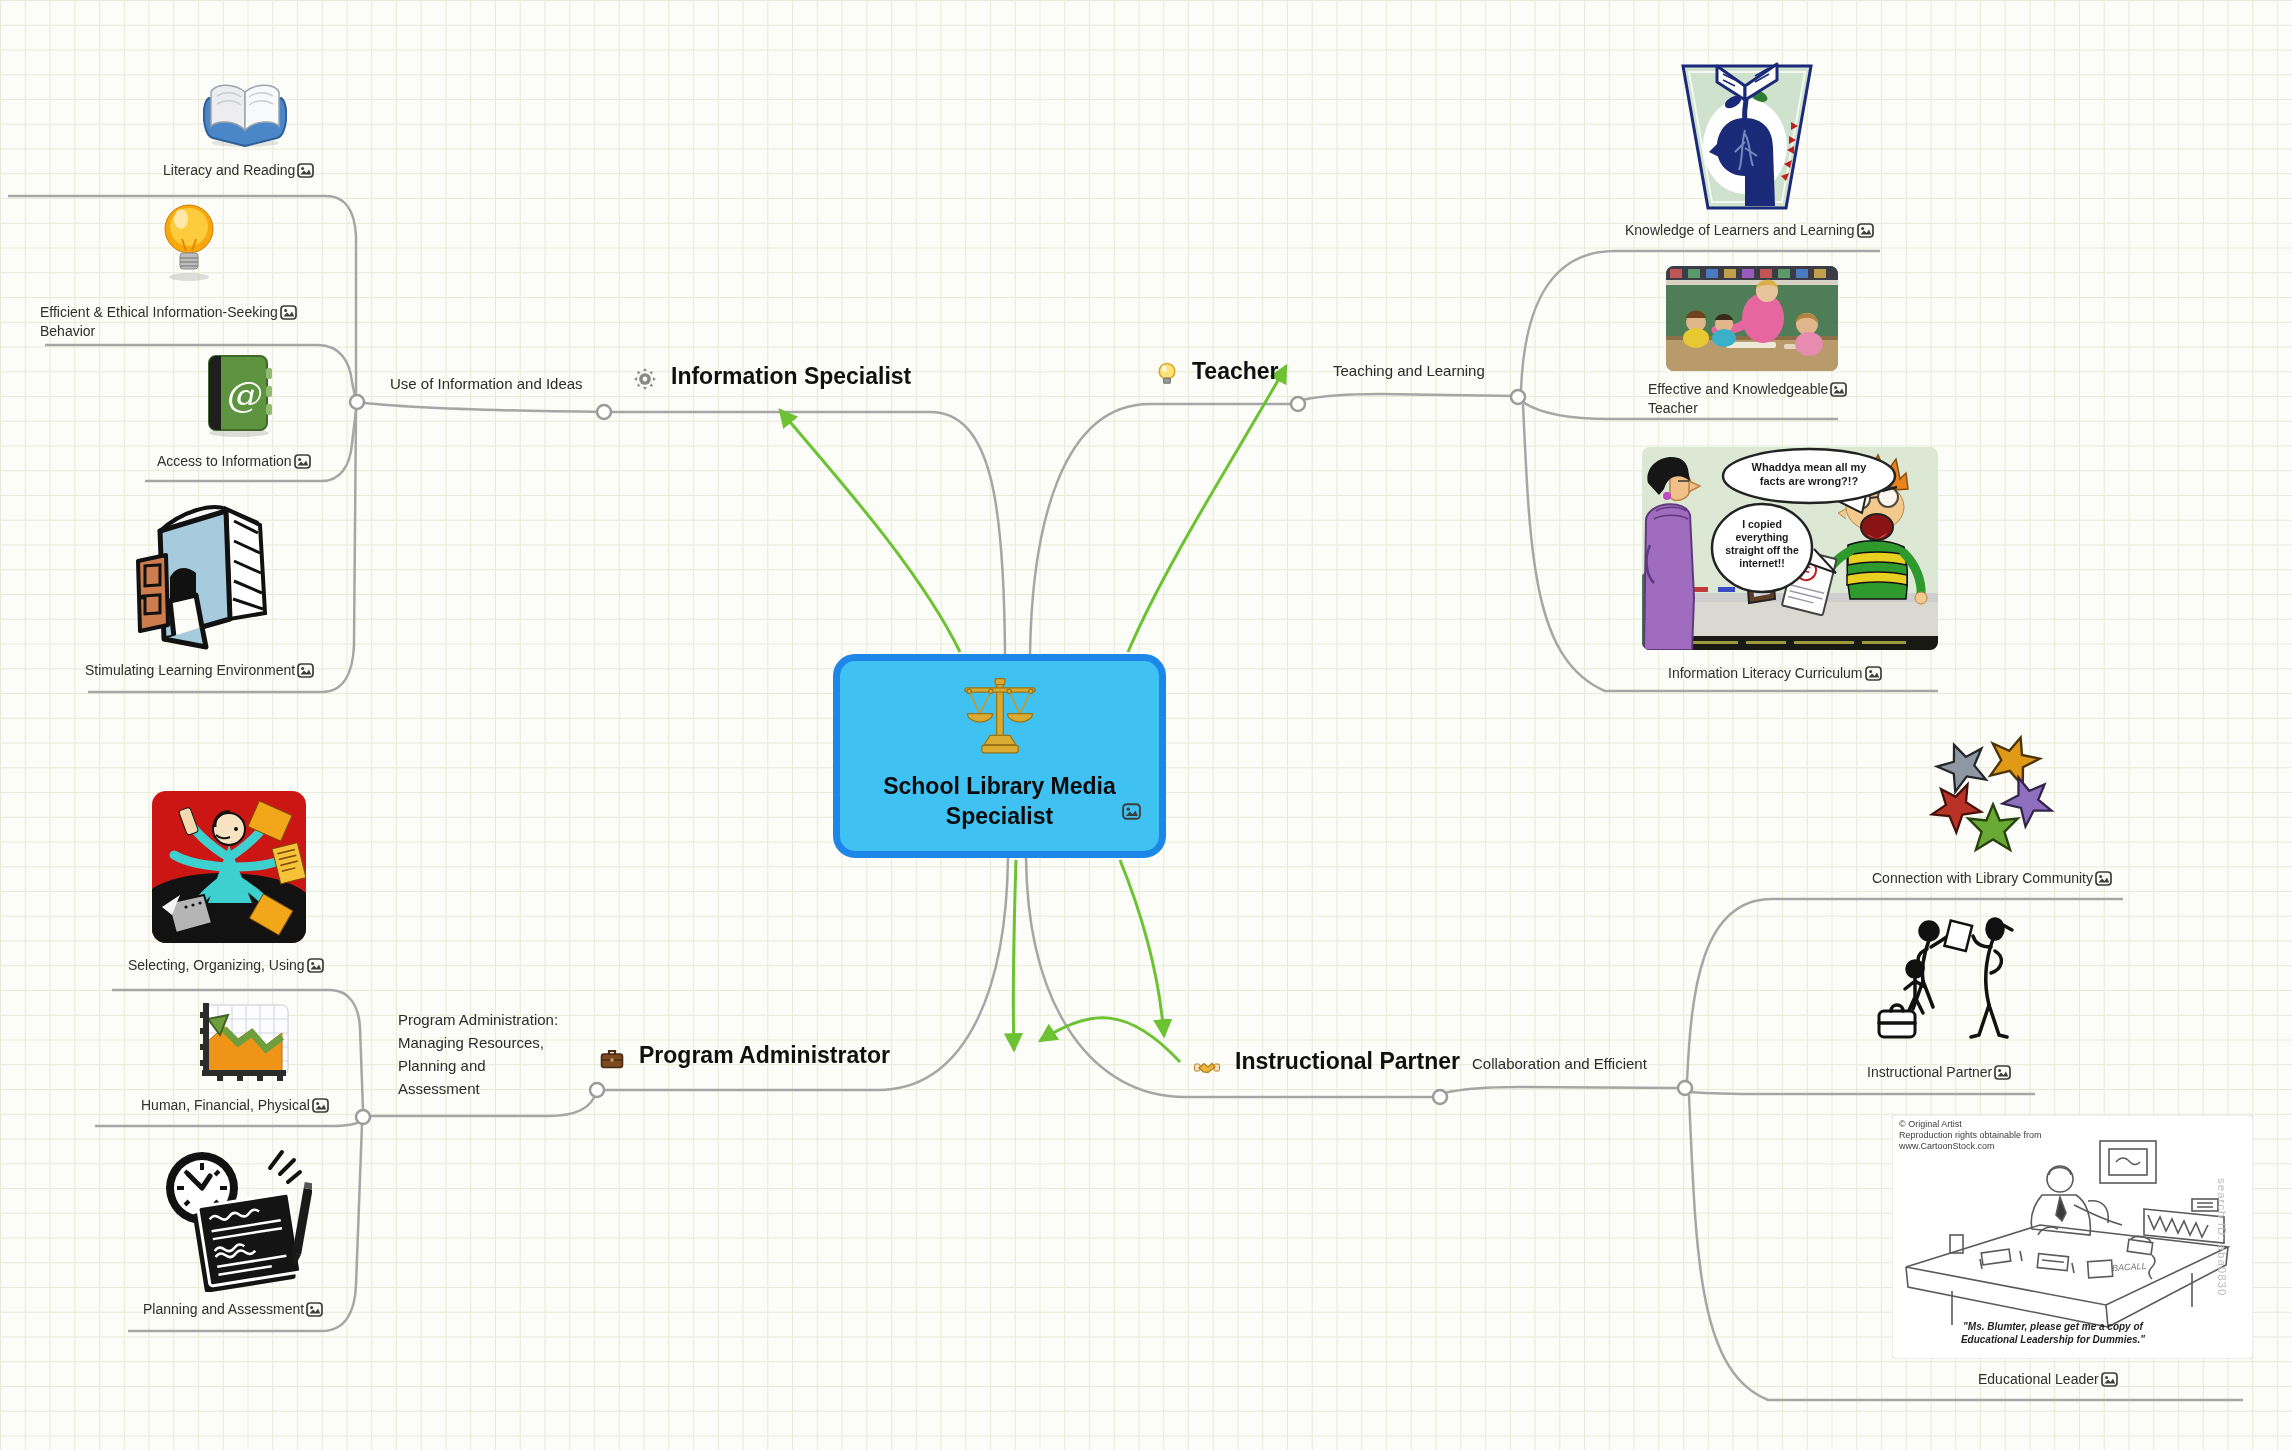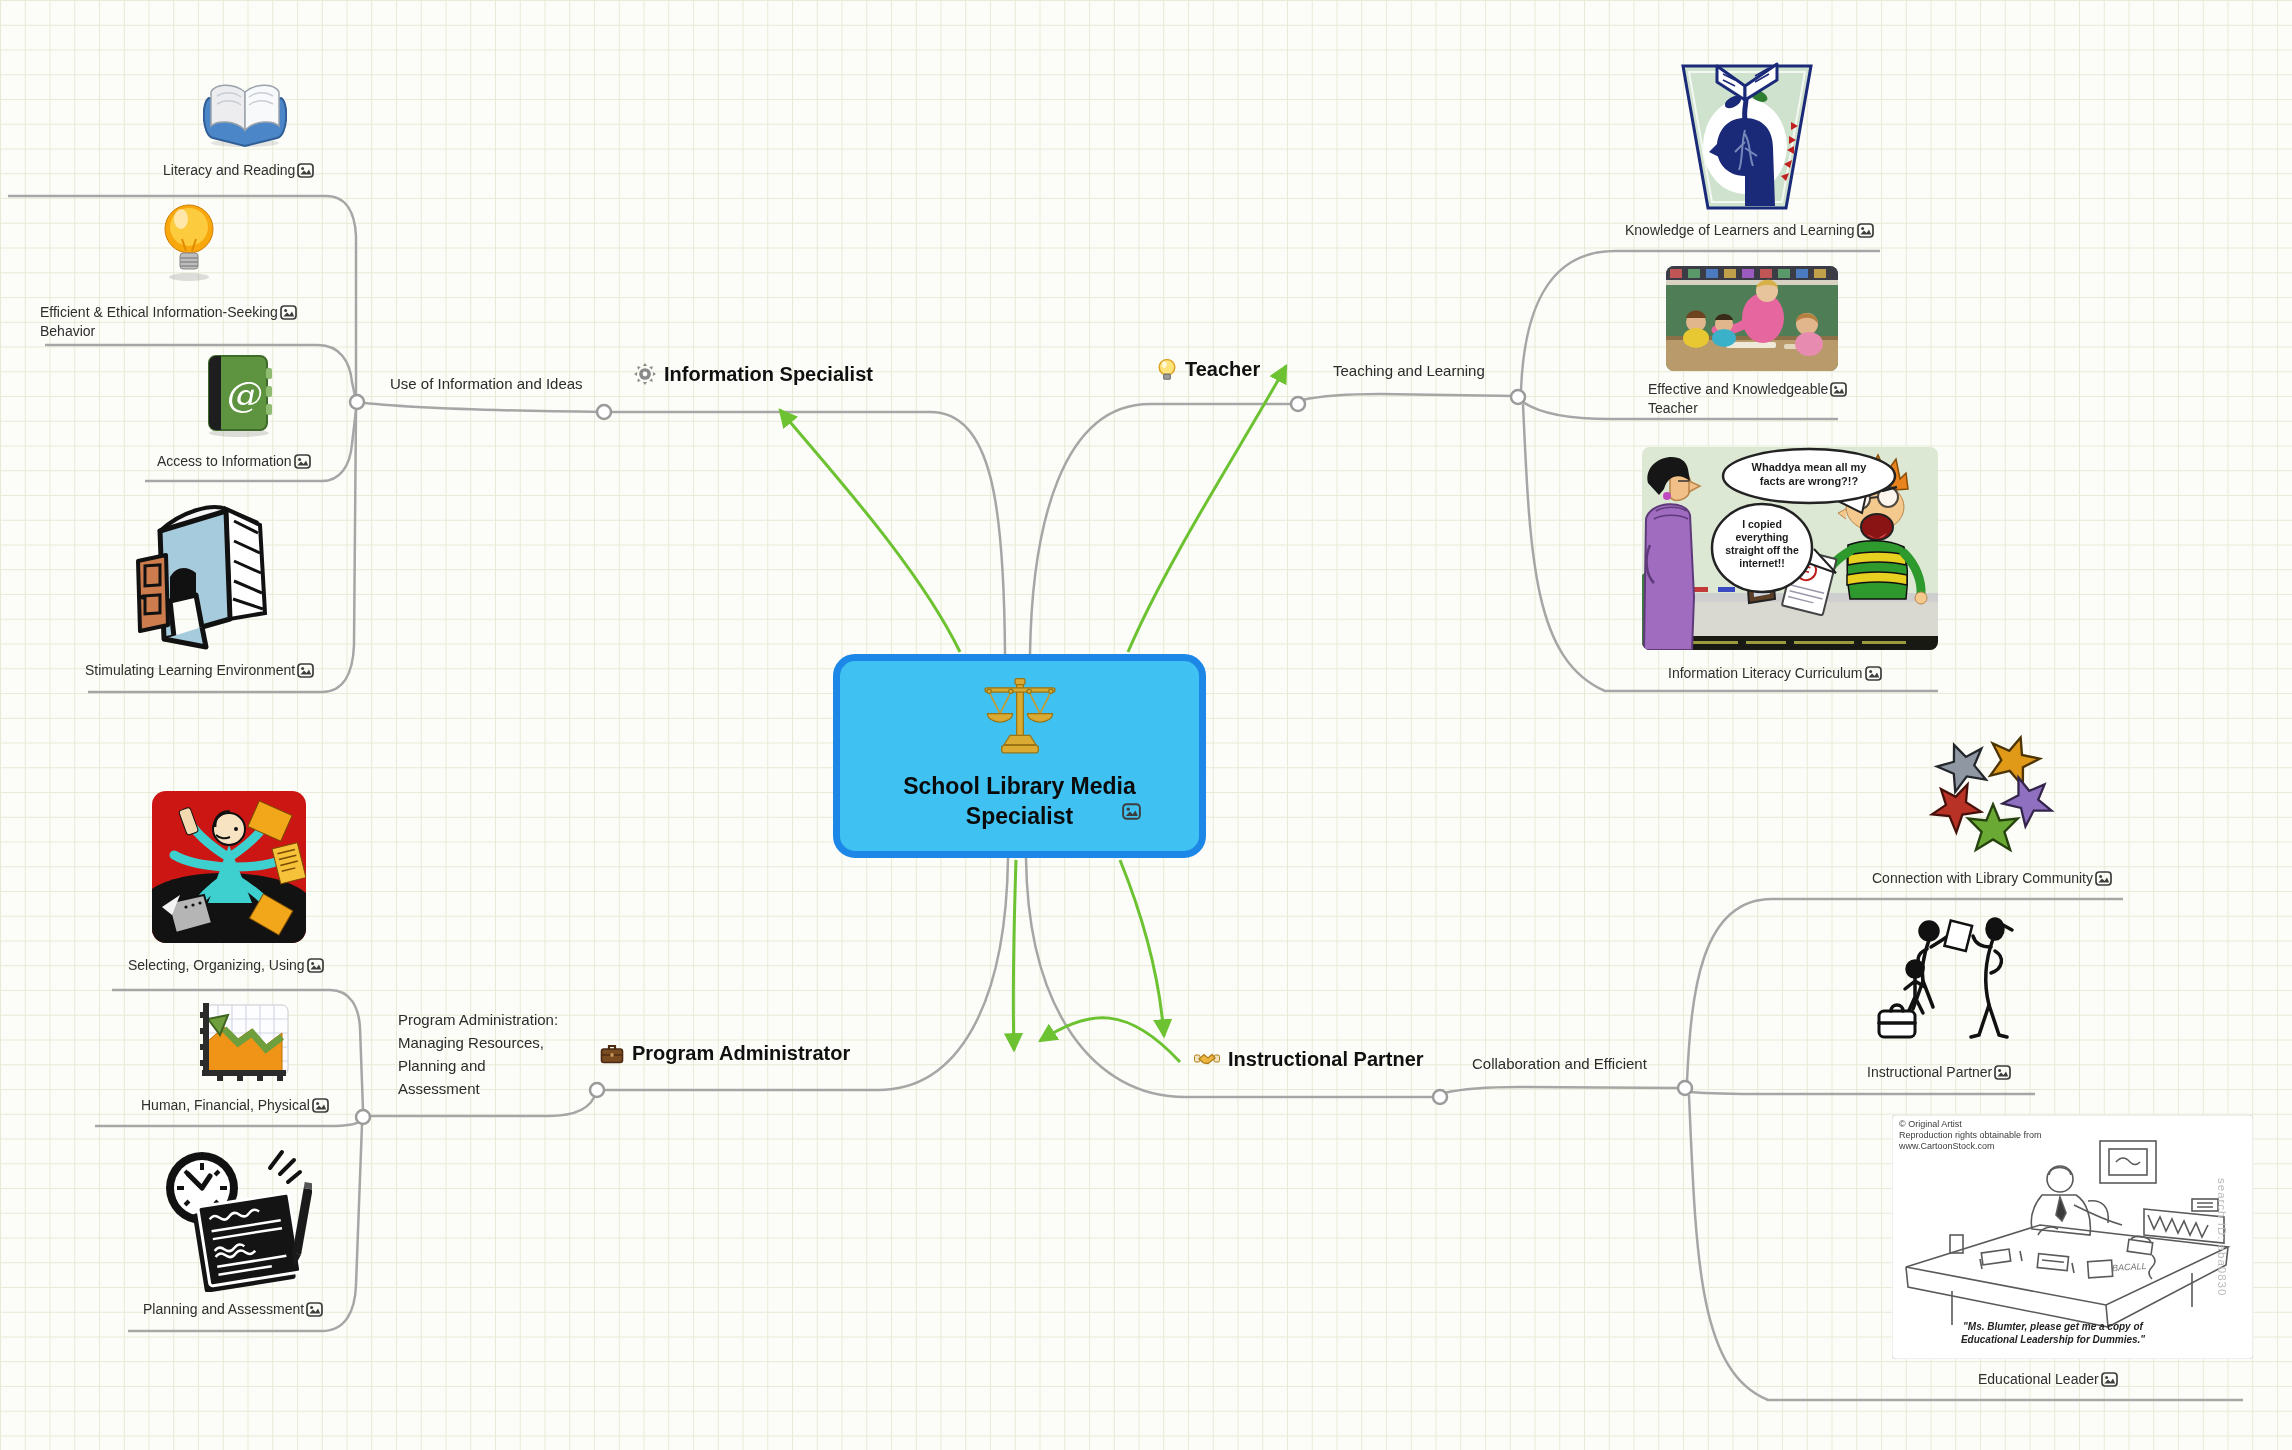--- a/index.html
+++ b/index.html
@@ -9,27 +9,27 @@
     background-image:
       linear-gradient(to right,#e7ebd8 1px,transparent 1px),
       linear-gradient(to bottom,#e7ebd8 1px,transparent 1px);
     background-size:24.75px 24.75px;
     font-family:"Liberation Sans",sans-serif;
   }
   #lines{position:absolute;left:0;top:0;z-index:1;}
   .leaf{position:absolute;z-index:2;display:flex;align-items:flex-start;gap:2px;
         font-size:14px;line-height:19px;color:#2e2e2e;}
   .sub{position:absolute;z-index:2;font-size:15px;line-height:23px;color:#2b2b2b;}
-  .topic{position:absolute;z-index:2;display:flex;align-items:flex-start;gap:8px;
-         font-size:20px;font-weight:700;color:#101010;}
+  .topic{position:absolute;z-index:2;display:flex;align-items:flex-end;gap:15px;
+         font-size:23px;font-weight:700;color:#101010;}
   .prewrap{white-space:pre-line;}
   .badge{width:17px;height:15px;flex:none;margin-top:2px;}
   .img{position:absolute;z-index:2;}
   .overlay{position:absolute;z-index:4;color:#1c1c1c;}
-  #root-node{position:absolute;left:833px;top:654px;width:373px;height:204px;
+  #root-node{position:absolute;left:833px;top:654px;width:333px;height:204px;
     box-sizing:border-box;background:#3fc1f2;border:7px solid #1d87e8;border-radius:22px;
     z-index:3;display:flex;flex-direction:column;align-items:center;}
   #root-node .rlabel{margin-top:14px;width:260px;text-align:center;font-size:23px;
     font-weight:700;line-height:30px;color:#0a0a0a;}
   #root-node .rbadge{position:absolute;left:282px;top:142px;width:19px;height:17px;}
   .wm{writing-mode:vertical-rl;font-size:11.5px;letter-spacing:1px;color:#bcbcbc;}
 </style>
 </head>
 <body>
 

